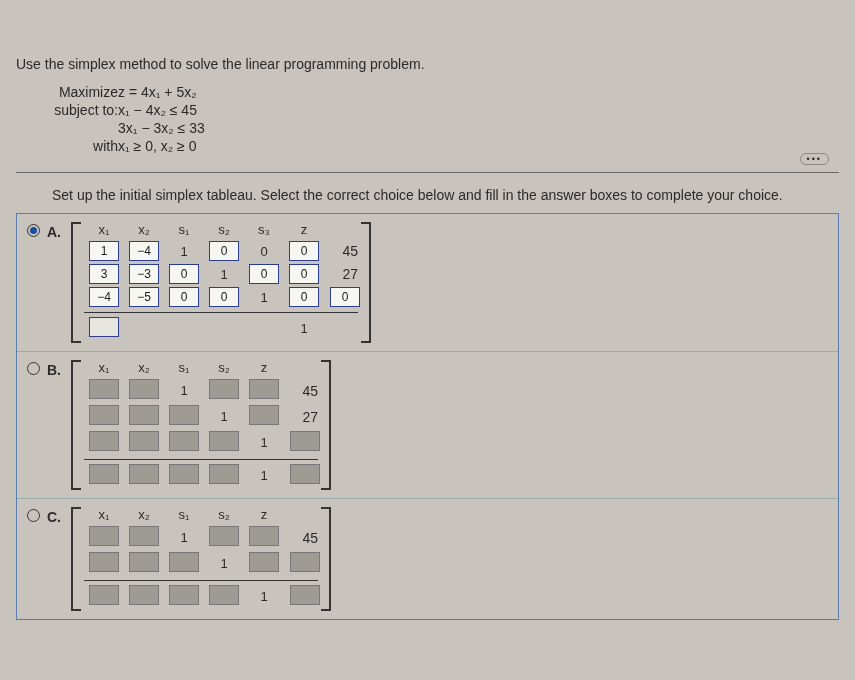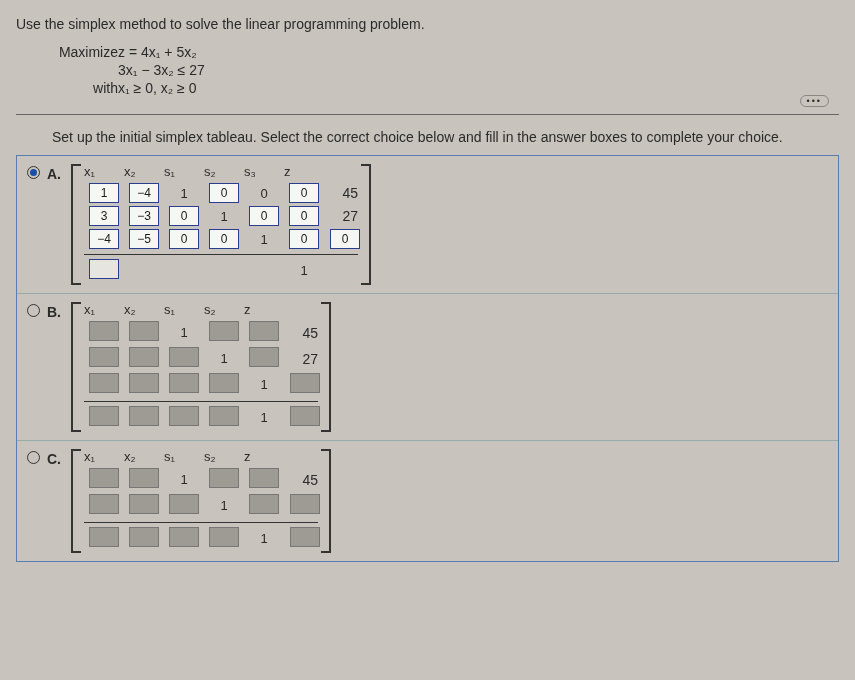--- a/index.html
+++ b/index.html
@@ -6,21 +6,21 @@
     body {
       margin: 0;
       padding: 16px;
       font-family: Arial, sans-serif;
       background: #c8c4bd;
       color: #2a2a2a;
       width: 855px;
       height: 680px;
       font-size: 14px;
     }
-    .problem-header { margin-bottom: 12px; }
+    .problem-header { margin-bottom: 12px; margin-top: 40px; }
     .instruction { margin-bottom: 12px; }
     .problem-body { padding-left: 24px; margin-bottom: 18px; }
     .lp-row { display: flex; margin-bottom: 2px; text-align: right; }
     .lp-label { width: 78px; }
     .lp-expr { }
     hr.divider { border: none; border-top: 1px solid #666; margin: 12px 0 14px; position: relative; }
     .dots { position: absolute; right: 10px; top: -10px; background: #c8c4bd; padding: 0 6px; border: 1px solid #888; border-radius: 10px; font-size: 9px; letter-spacing: 2px; }
     .setup-text { margin-bottom: 10px; margin-left: 36px; }
     .choices { border: 1px solid #5a7db0; }
     .choice { display: flex; align-items: flex-start; padding: 8px 10px; border-bottom: 1px solid #9aa; }
@@ -38,42 +38,46 @@
     .bracket .b-top, .bracket .b-bot { height: 8px; border-left: 2px solid #333; border-top: 2px solid #333; }
     .bracket .b-bot { border-top: none; border-bottom: 2px solid #333; }
     .bracket .b-mid { flex: 1; border-left: 2px solid #333; }
     .bracket.right .b-top, .bracket.right .b-bot { border-left: none; border-right: 2px solid #333; }
     .bracket.right .b-mid { border-left: none; border-right: 2px solid #333; }
     .tab-grid { display: flex; flex-direction: column; padding: 0 3px; }
     .tab-hdr { display: flex; }
     .tab-row { display: flex; align-items: center; margin-bottom: 3px; }
     .tab-divline { border-top: 1px solid #333; margin: 2px 0 4px; }
     .cell { width: 40px; text-align: center; font-size: 13px; }
-    .hdr-cell { width: 40px; font-size: 13px; }
+    .hdr-cell { width: 40px; text-align: center; font-size: 13px; }
     .rhs { width: 34px; text-align: right; padding-left: 6px; }
     .inputbox {
       width: 30px; height: 20px; border: 1.5px solid #2a3d8f; background: #f6f6f3; display: inline-flex; align-items: center; justify-content: center; font-size: 12px; color: #1a1a1a;
     }
     .inputbox.empty { background: #e7e5df; }
     .inputbox.gray { background: #9e9b94; border-color: #777; }
     .staticcell { display: inline-block; width: 30px; text-align: center; }
   </style>
 </head>
 <body>
 
 <div class="problem-header">
   <div class="instruction">Use the simplex method to solve the linear programming problem.</div>
   <div class="problem-body">
     <div class="lp-row">
       <div class="lp-label">Maximize</div>
       <div class="lp-expr">z = 4x₁ + 5x₂</div>
     </div>
     <div class="lp-row">
+      <div class="lp-label">subject to:</div>
+      <div class="lp-expr">x₁ − 4x₂ ≤ 45</div>
+    </div>
+    <div class="lp-row">
       <div class="lp-label"></div>
-      <div class="lp-expr">3x₁ − 3x₂ ≤ 27</div>
+      <div class="lp-expr">3x₁ − 3x₂ ≤ 33</div>
     </div>
     <div class="lp-row">
       <div class="lp-label">with</div>
       <div class="lp-expr">x₁ ≥ 0, x₂ ≥ 0</div>
     </div>
   </div>
 </div>
 
 <hr class="divider">
 <div style="position:relative;top:-24px;text-align:right;">

